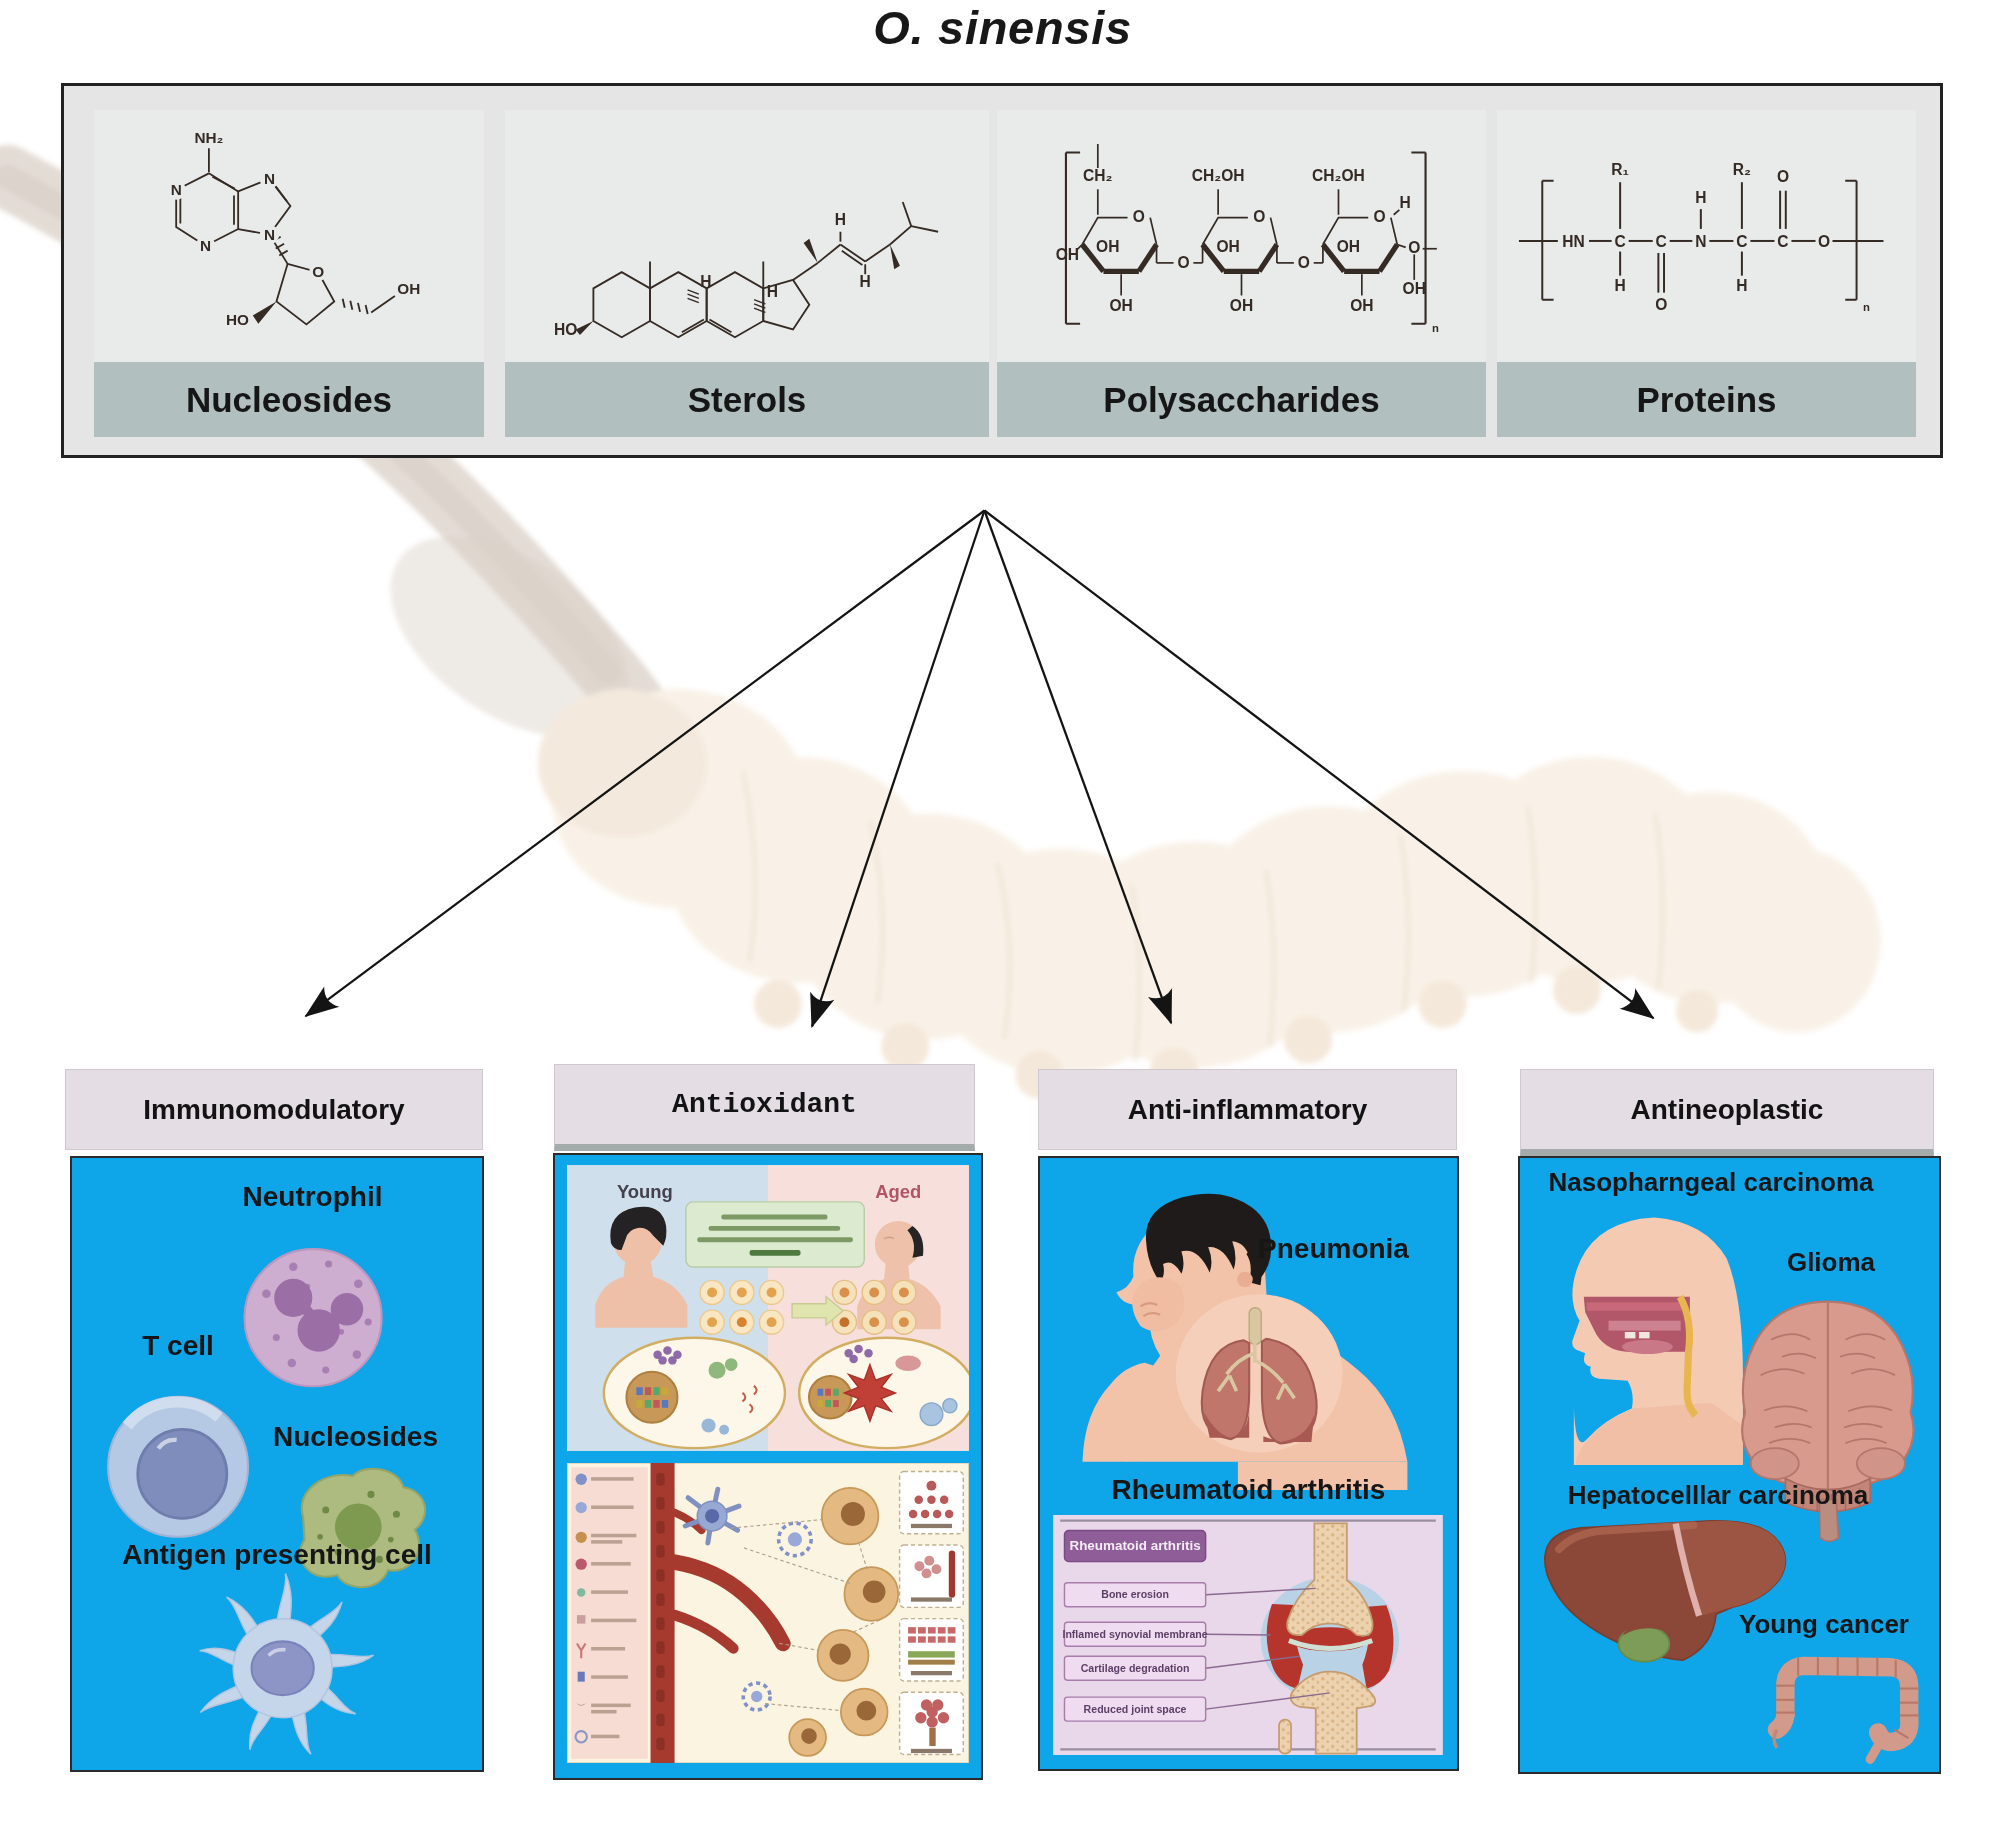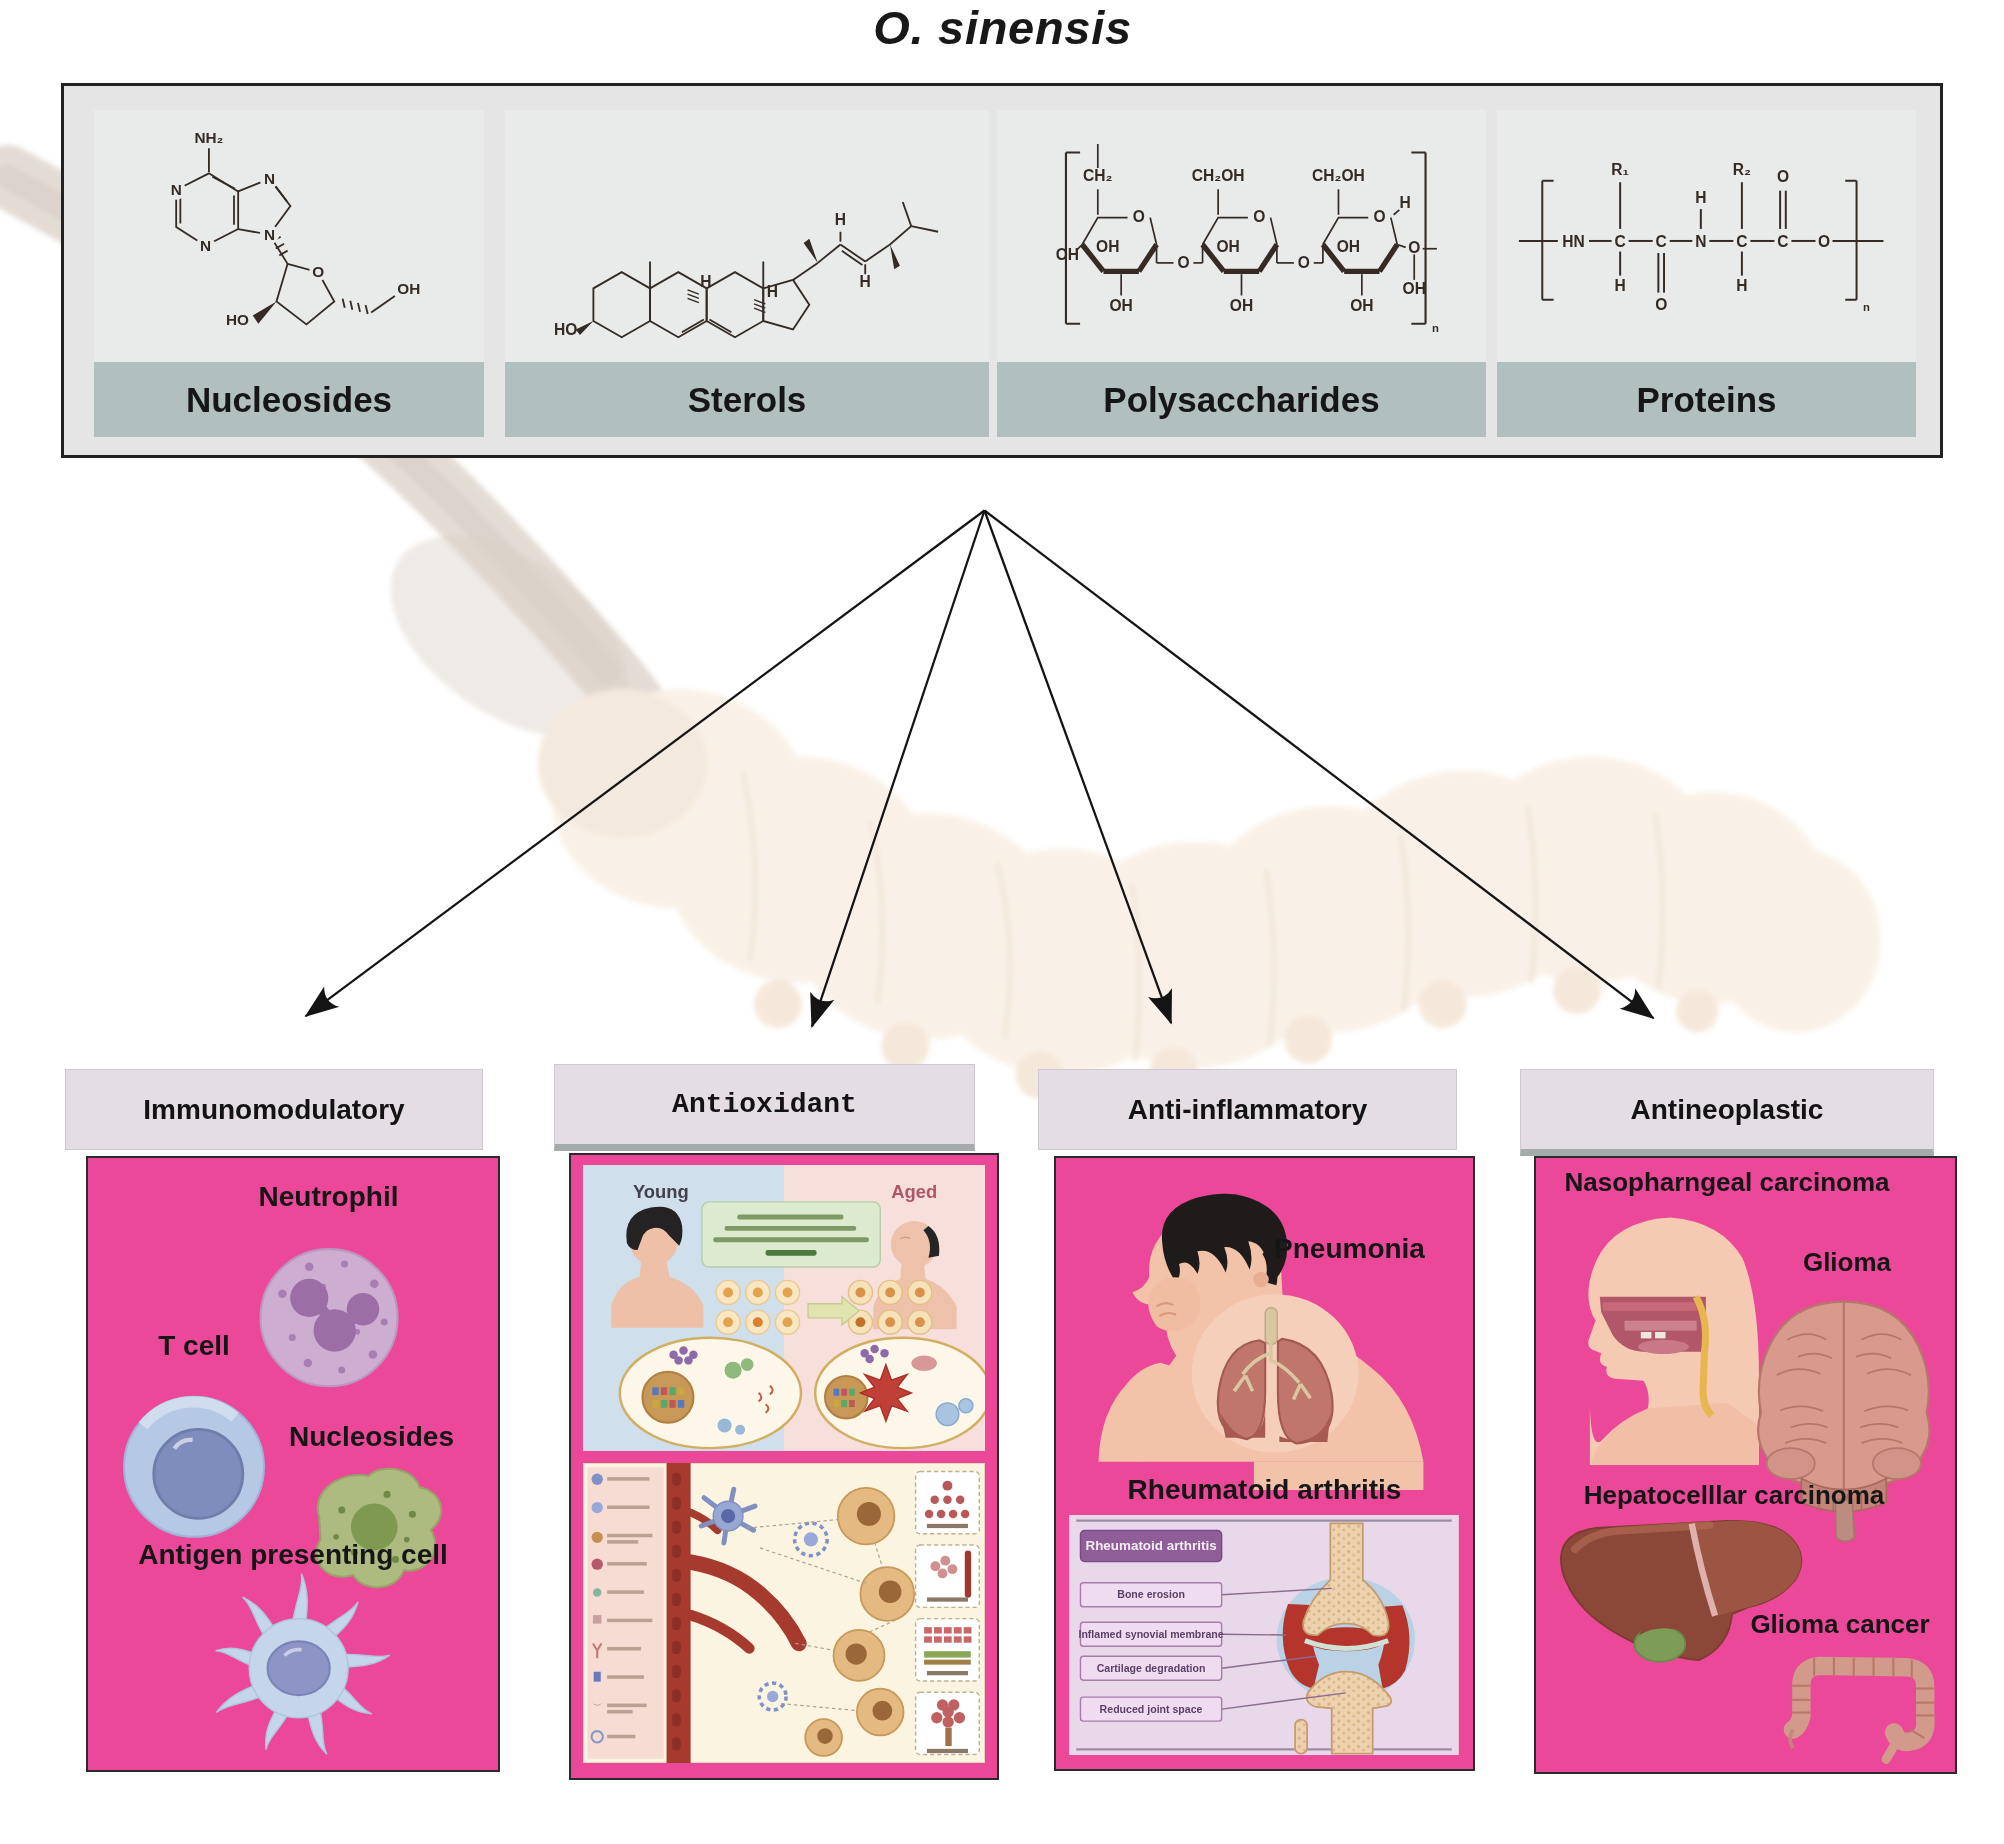--- a/index.html
+++ b/index.html
@@ -15,21 +15,21 @@
   .structure-area{width:100%;height:252px;background:#e8ebea;}
   .compound-label{width:100%;height:75px;background:#b2bfbf;display:flex;align-items:center;
                   justify-content:center;font-size:35px;font-weight:bold;color:#161616;}
   svg text{font-family:"Liberation Sans",sans-serif;}
   .atom{font-size:22px;font-weight:bold;fill:#352a24;text-anchor:middle;}
   .atom-sm{font-size:16px;font-weight:bold;fill:#352a24;text-anchor:middle;}
   
   .activity-header{background:#e4dee4;border:1.4px solid #cfc8cf;display:flex;align-items:center;
                    justify-content:center;font-size:28px;font-weight:bold;color:#131313;}
   .gray-strip{border-bottom:7px solid #a3abab;}
-  .activity-body{background:#ec4899;border:2.8px solid #2b2b2b;margin-left:16px;}
+  .activity-body{background:#0ea5e9;border:2.8px solid #2b2b2b;}
   .lbl{position:absolute;font-weight:bold;text-align:center;color:#161616;line-height:1.05;}
   .f40{font-size:28px;} .f37{font-size:26px;}
 </style>
 </head>
 <body>
 
 <div class="canvas">
 
   <svg class="abs" width="2005" height="1844" style="left:0;top:0;opacity:.55;" viewBox="0 0 2835 2608">
     <defs>
@@ -790,17 +790,17 @@
             <line x1="192" y1="80" x2="218" y2="80"></line>
             <line x1="192" y1="98" x2="218" y2="98"></line>
           <line x1="184" y1="118" x2="204" y2="130"></line>
         </g>
         <path d="M18,118 Q10,132 18,144" stroke="#c08878" stroke-width="5" fill="none"></path>
       </g>
     </svg>
     <div class="lbl f37" style="left:0px;top:11.3px;width:382px;">Nasopharngeal carcinoma</div>
     <div class="lbl f37" style="left:212px;top:91px;width:198px;">Glioma</div>
     <div class="lbl f37" style="left:0px;top:324px;width:396px;">Hepatocelllar carcinoma</div>
-    <div class="lbl f37" style="left:191px;top:453px;width:226px;">Glioma cancer</div>
+    <div class="lbl f37" style="left:191px;top:453px;width:226px;">Young cancer</div>
   </div>
 
 </div>
 
 
 </body></html>

